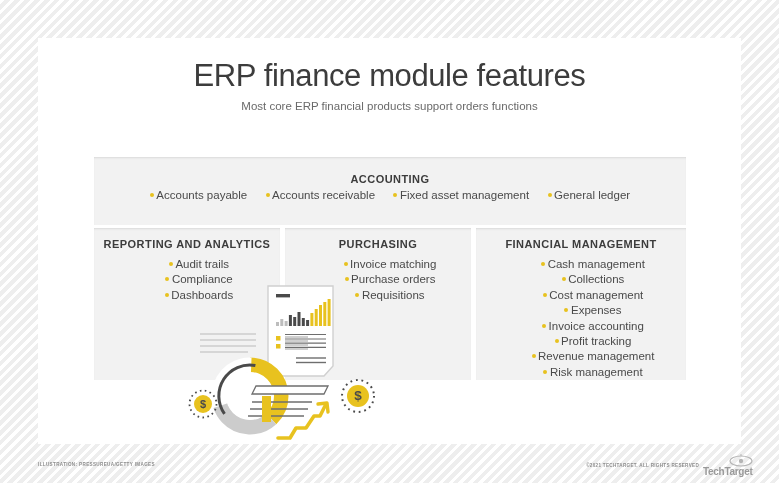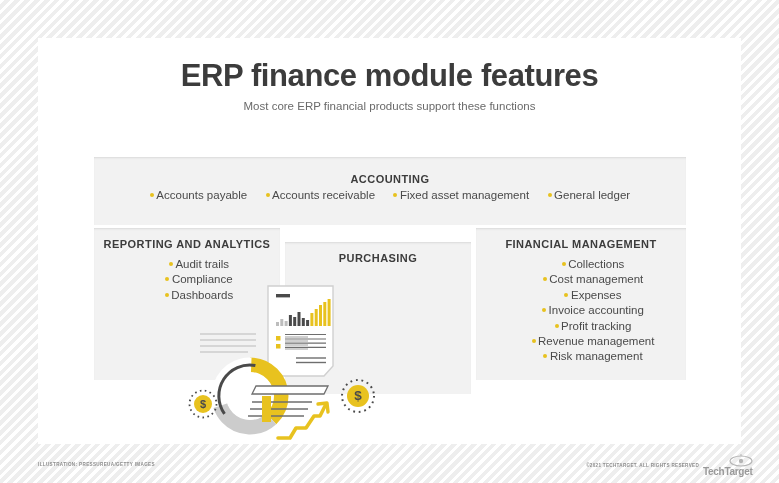--- a/index.html
+++ b/index.html
@@ -39,21 +39,21 @@
   }
 
   
   .title {
     position: absolute;
     left: 0;
     top: 20px;
     width: 703px;
     text-align: center;
     font-size: 31px;
-    font-weight: bold;
+    font-weight: normal;
     color: #3c3c3c;
     letter-spacing: -0.4px;
   }
   .subtitle {
     position: absolute;
     left: 0;
     top: 62px;
     width: 703px;
     text-align: center;
     font-size: 11.5px;
@@ -73,21 +73,21 @@
     height: 68px;
   }
   #panel-reporting {
     left: 56px;
     top: 190px;
     width: 186px;
     height: 152px;
   }
   #panel-purchasing {
     left: 247px;
-    top: 204px;
+    top: 190px;
     width: 186px;
     height: 152px;
   }
   #panel-financial {
     left: 438px;
     top: 190px;
     width: 210px;
     height: 152px;
   }
 
@@ -183,21 +183,21 @@
   }
 </style>
 </head>
 <body>
 
 <div id="stage">
 
   <div id="card">
 
     <div class="title">ERP finance module features</div>
-    <div class="subtitle">Most core ERP financial products support these functions</div>
+    <div class="subtitle">Most core ERP financial products support orders functions</div>
 
     <div class="panel" id="panel-accounting">
       <div class="panel-title">ACCOUNTING</div>
       <ul class="items inline">
         <li><span class="dot"></span><span>Accounts payable</span></li>
         <li><span class="dot"></span><span>Accounts receivable</span></li>
         <li><span class="dot"></span><span>Fixed asset management</span></li>
         <li><span class="dot"></span><span>General ledger</span></li>
       </ul>
     </div>
@@ -206,25 +206,31 @@
       <div class="panel-title">REPORTING AND ANALYTICS</div>
       <ul class="items stack">
         <li><span class="dot"></span><span>Audit trails</span></li>
         <li><span class="dot"></span><span>Compliance</span></li>
         <li><span class="dot"></span><span>Dashboards</span></li>
       </ul>
     </div>
 
     <div class="panel" id="panel-purchasing">
       <div class="panel-title">PURCHASING</div>
+      <ul class="items stack">
+        <li><span class="dot"></span><span>Invoice matching</span></li>
+        <li><span class="dot"></span><span>Purchase orders</span></li>
+        <li><span class="dot"></span><span>Requisitions</span></li>
+      </ul>
     </div>
 
     <div class="panel" id="panel-financial">
       <div class="panel-title">FINANCIAL MANAGEMENT</div>
       <ul class="items stack">
+        <li><span class="dot"></span><span>Cash management</span></li>
         <li><span class="dot"></span><span>Collections</span></li>
         <li><span class="dot"></span><span>Cost management</span></li>
         <li><span class="dot"></span><span>Expenses</span></li>
         <li><span class="dot"></span><span>Invoice accounting</span></li>
         <li><span class="dot"></span><span>Profit tracking</span></li>
         <li><span class="dot"></span><span>Revenue management</span></li>
         <li><span class="dot"></span><span>Risk management</span></li>
       </ul>
     </div>
 

